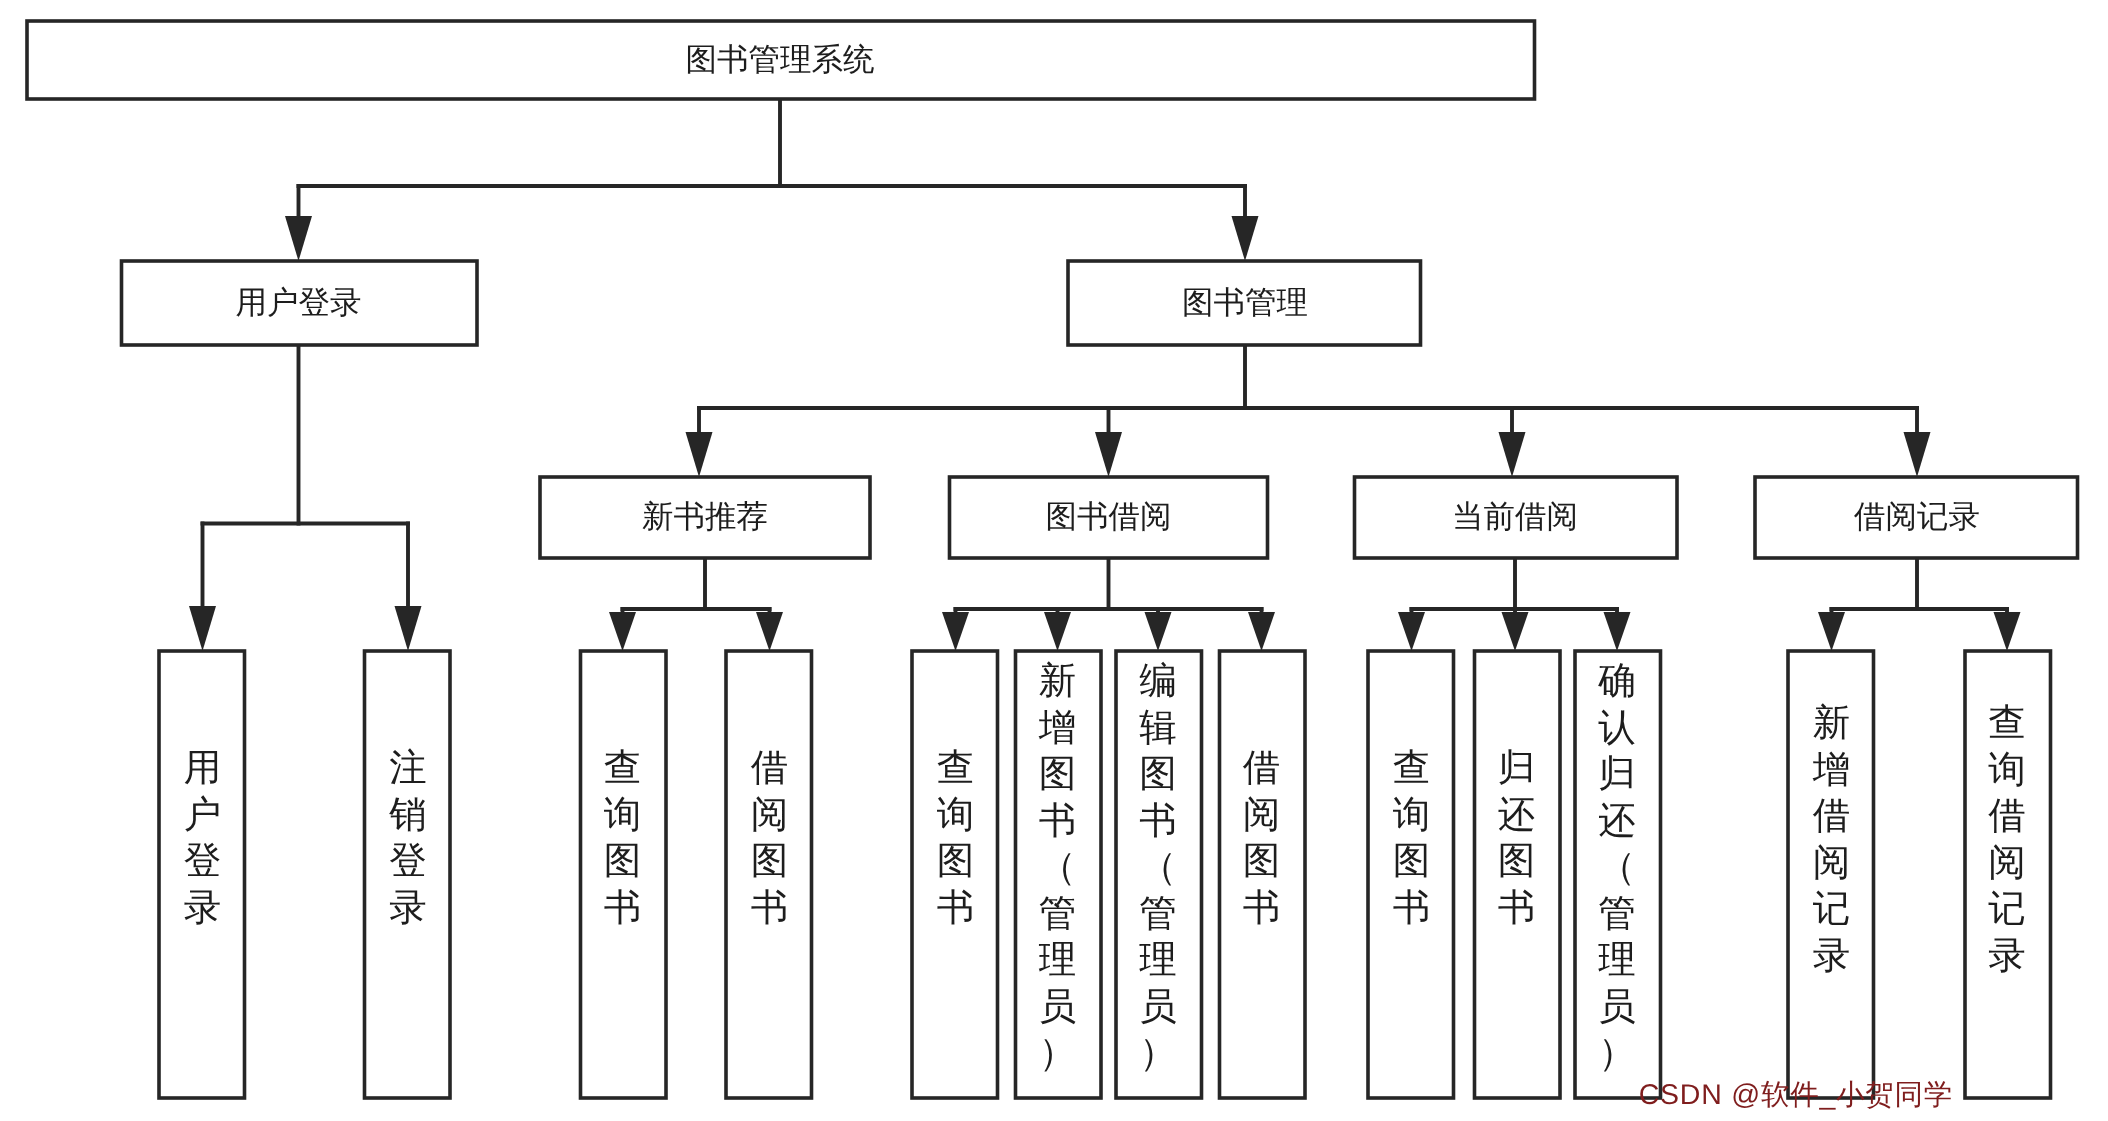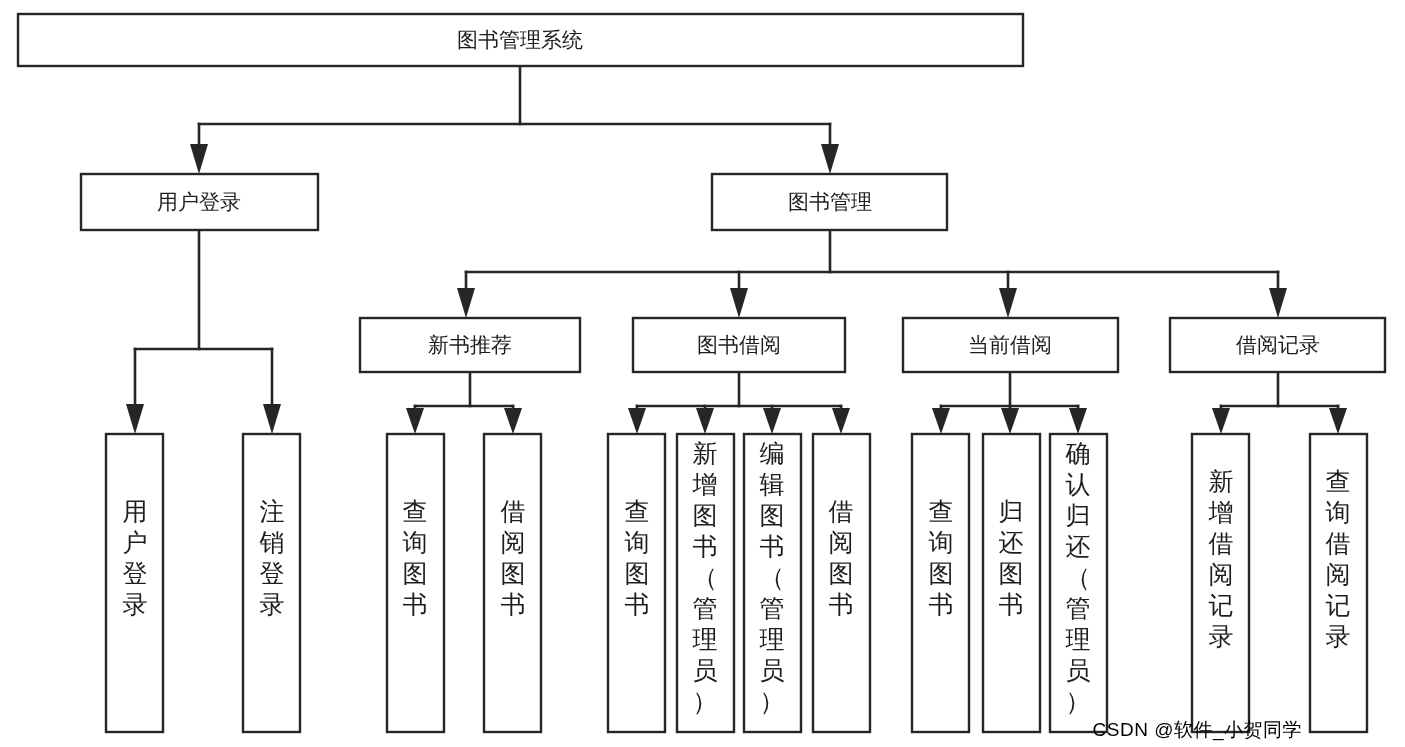--- a/index.html
+++ b/index.html
@@ -55,21 +55,21 @@
     font-size: 25px;
     fill: #1d1d1d;
     text-anchor: middle;
   }
   .watermark {
     position: absolute;
     right: 8px;
     bottom: 4px;
     font-family: "Liberation Sans", "DejaVu Sans", sans-serif;
     font-size: 19px;
-    color: #000000;
+    color: #7f1d1d;
     letter-spacing: 0.5px;
     white-space: nowrap;
     user-select: none;
   }
 </style>
 </head>
 <body>
 
 <div id="diagram-root">
   <svg class="diagram" viewBox="0 0 1405 747" xmlns="http://www.w3.org/2000/svg">

